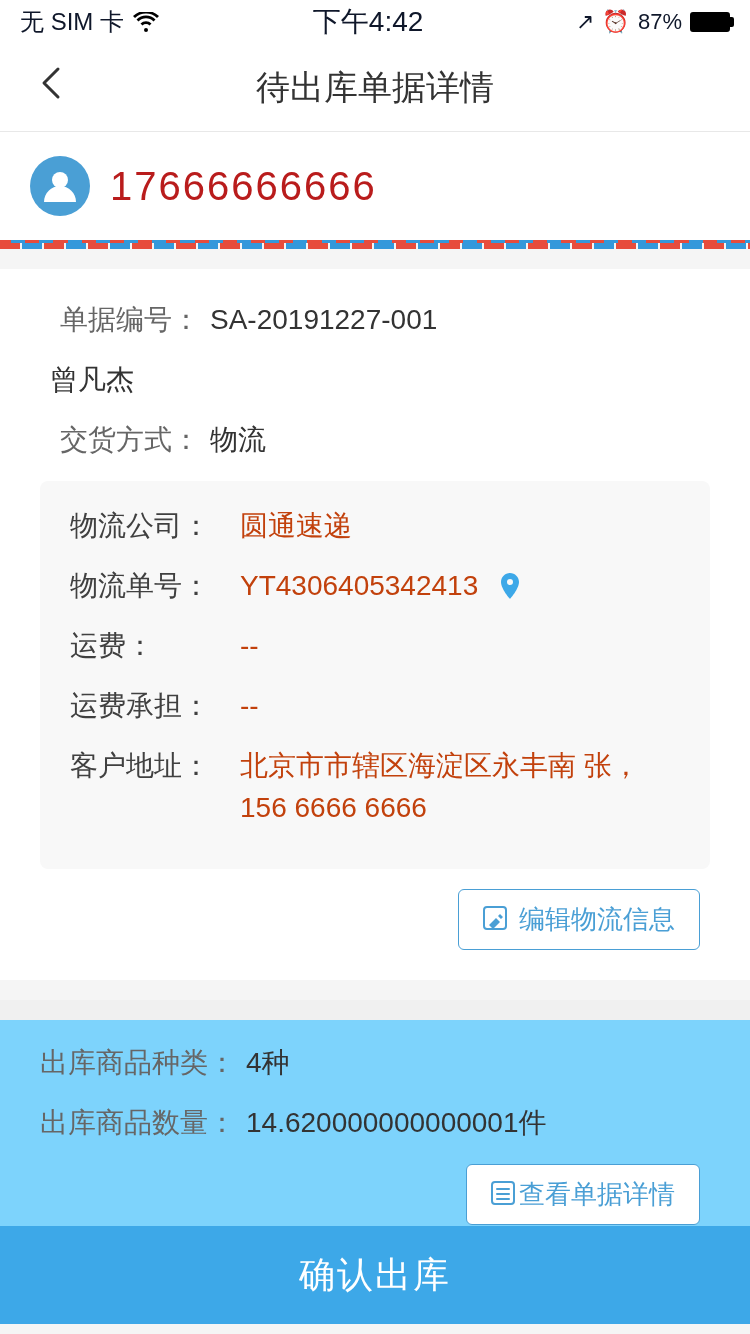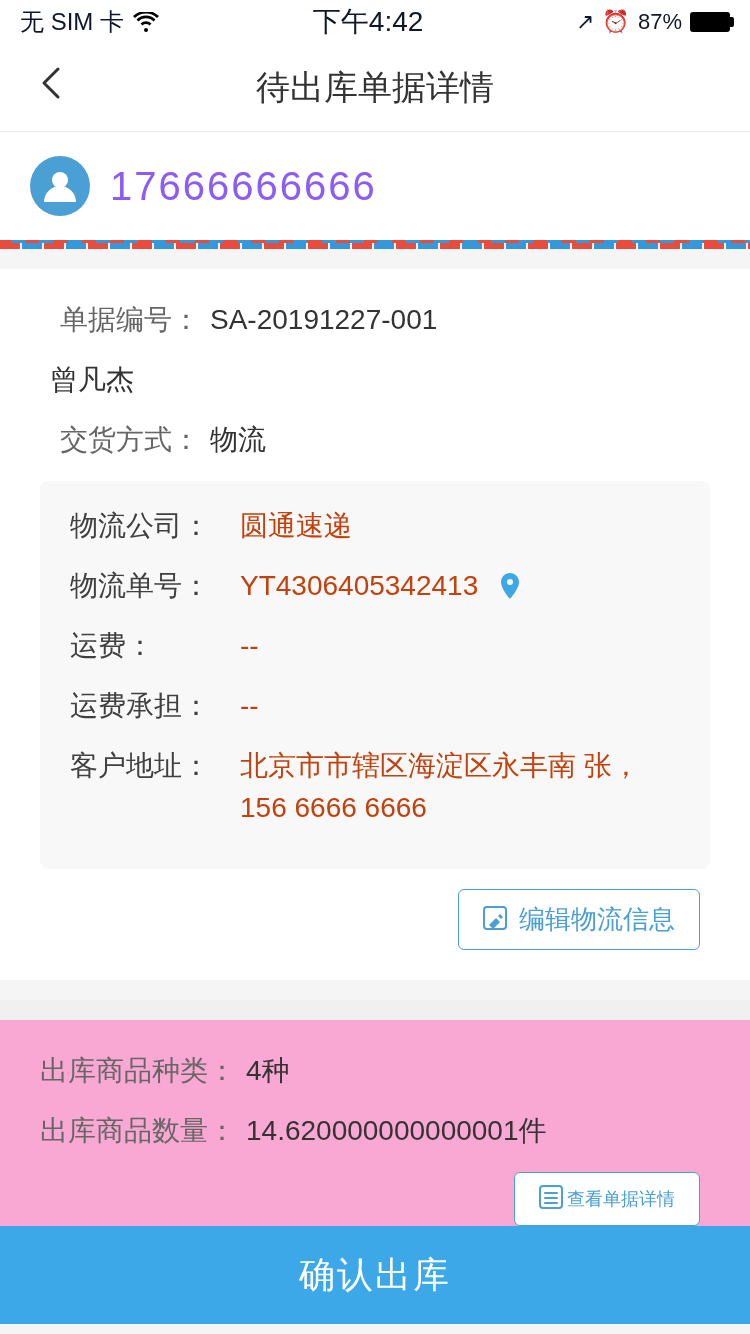--- a/index.html
+++ b/index.html
@@ -106,21 +106,21 @@
       justify-content: center;
       flex-shrink: 0;
     }
     .avatar svg {
       width: 40px;
       height: 40px;
     }
     .user-phone {
       font-size: 40px;
       font-weight: 500;
-      color: #8b5cf6;
+      color: #b91c1c;
       letter-spacing: 2px;
       text-align: right;
     }
 
     
     .dashed-divider {
       height: 6px;
       background: repeating-linear-gradient(
         90deg,
         #e74c3c 0px, #e74c3c 20px,
@@ -233,41 +233,41 @@
 
     
     .section-separator {
       height: 20px;
       background: #f0f0f0;
       margin-top: 20px;
     }
 
     
     .goods-section {
-      background: #f9a8d4;
+      background: #7dd3fc;
       margin-top: 0;
-      padding: 30px 40px;
+      padding: 22px 40px;
     }
 
     
     .view-btn-row {
       display: flex;
       justify-content: flex-end;
       margin-top: 20px;
       padding: 0 10px;
     }
     .view-btn {
       display: flex;
       align-items: center;
       gap: 0;
       border: 1px solid #4a9fd5;
       border-radius: 6px;
       padding: 12px 24px;
       color: #4a9fd5;
-      font-size: 18px;
+      font-size: 26px;
       background: #fff;
       cursor: pointer;
     }
     .view-btn svg {
       width: 28px;
       height: 28px;
     }
 
     
     .empty-space {

